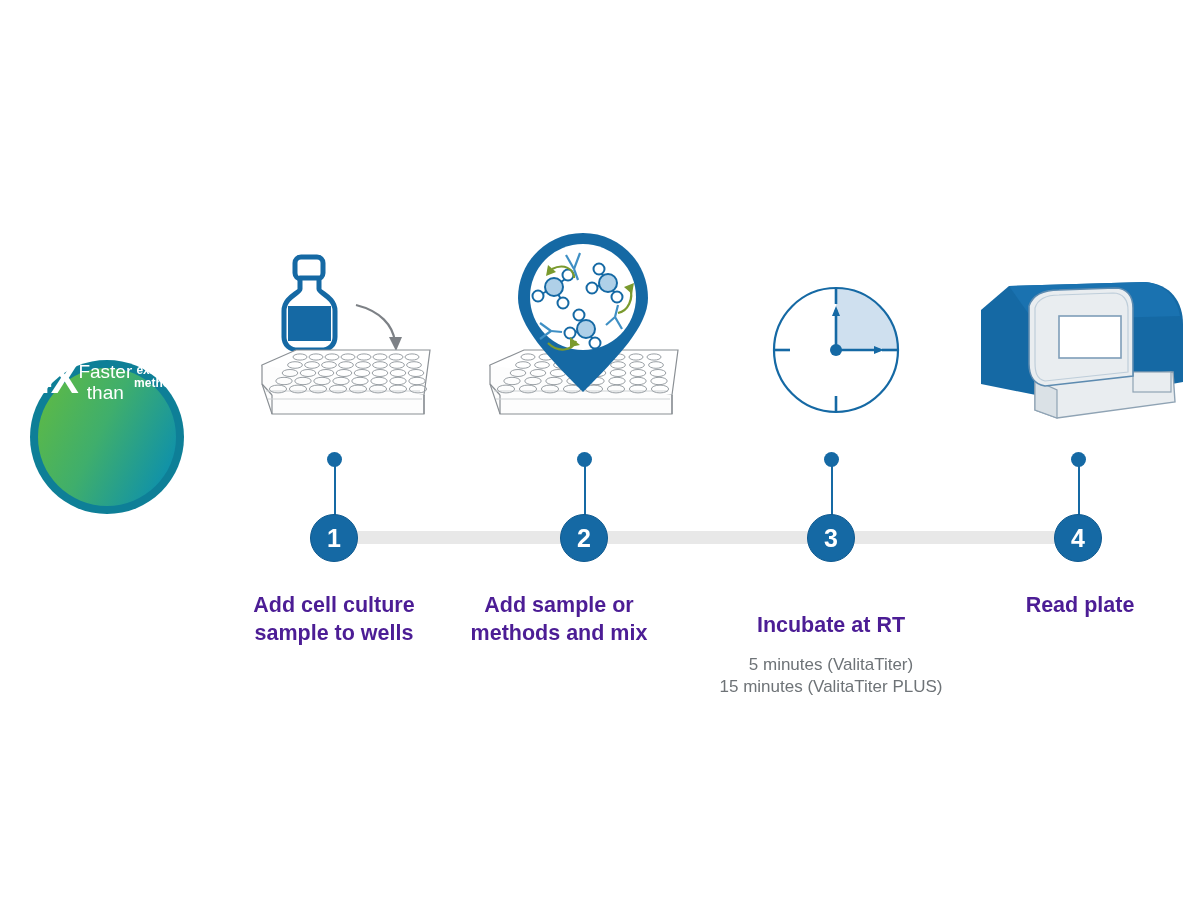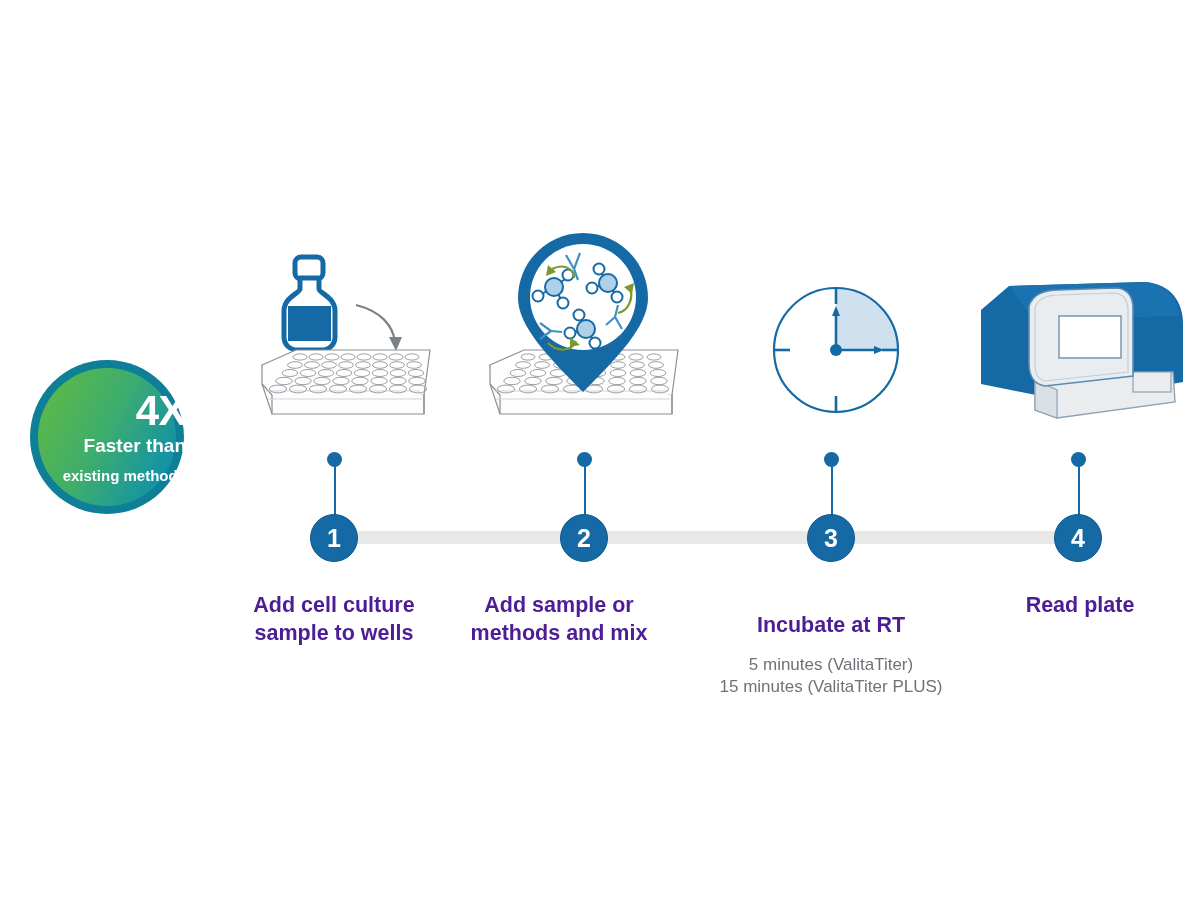--- a/index.html
+++ b/index.html
@@ -7,25 +7,25 @@
   body {
     width: 1200px; height: 900px;
     background: #ffffff;
     font-family: "Liberation Sans", sans-serif;
     overflow: hidden;
     position: relative;
   }
   #stage { position: absolute; inset: 0; }
 
   .badge-wrap { position: absolute; left: 28px; top: 358px; width: 158px; height: 158px; }
-  .badge-text { position: absolute; inset: 0; display: flex; flex-direction: column;
-                align-items: flex-end; justify-content: center; color: #ffffff; text-align: center; }
+  .badge-text { position: absolute; inset: 0; display: flex; flex-direction: row;
+                align-items: flex-start; justify-content: center; color: #ffffff; text-align: center; }
   .badge-big { font-size: 42px; font-weight: bold; line-height: 1; letter-spacing: -0.5px; }
-  .badge-mid { font-size: 19px; font-weight: bold; line-height: 1.12; margin-top: 3px; }
-  .badge-small { font-size: 15px; font-weight: bold; line-height: 1.1; margin-top: 12px; }
+  .badge-mid { font-size: 19px; font-weight: normal; line-height: 1.12; margin-top: 3px; }
+  .badge-small { font-size: 12px; font-weight: bold; line-height: 1.1; margin-top: 6px; }
 
   .rail { position: absolute; left: 355px; top: 531px; width: 705px; height: 13px;
           background: #e8e8e8; border-radius: 1px; }
 
   .node { position: absolute; }
   .node-dot { position: absolute; width: 15px; height: 15px; border-radius: 50%;
               background: #1569A4; }
   .node-stem { position: absolute; width: 2px; background: #1569A4; }
   .node-circle { position: absolute; width: 48px; height: 48px; border-radius: 50%;
                  background: #1569A4; border: 1.5px solid #0F5A90;

